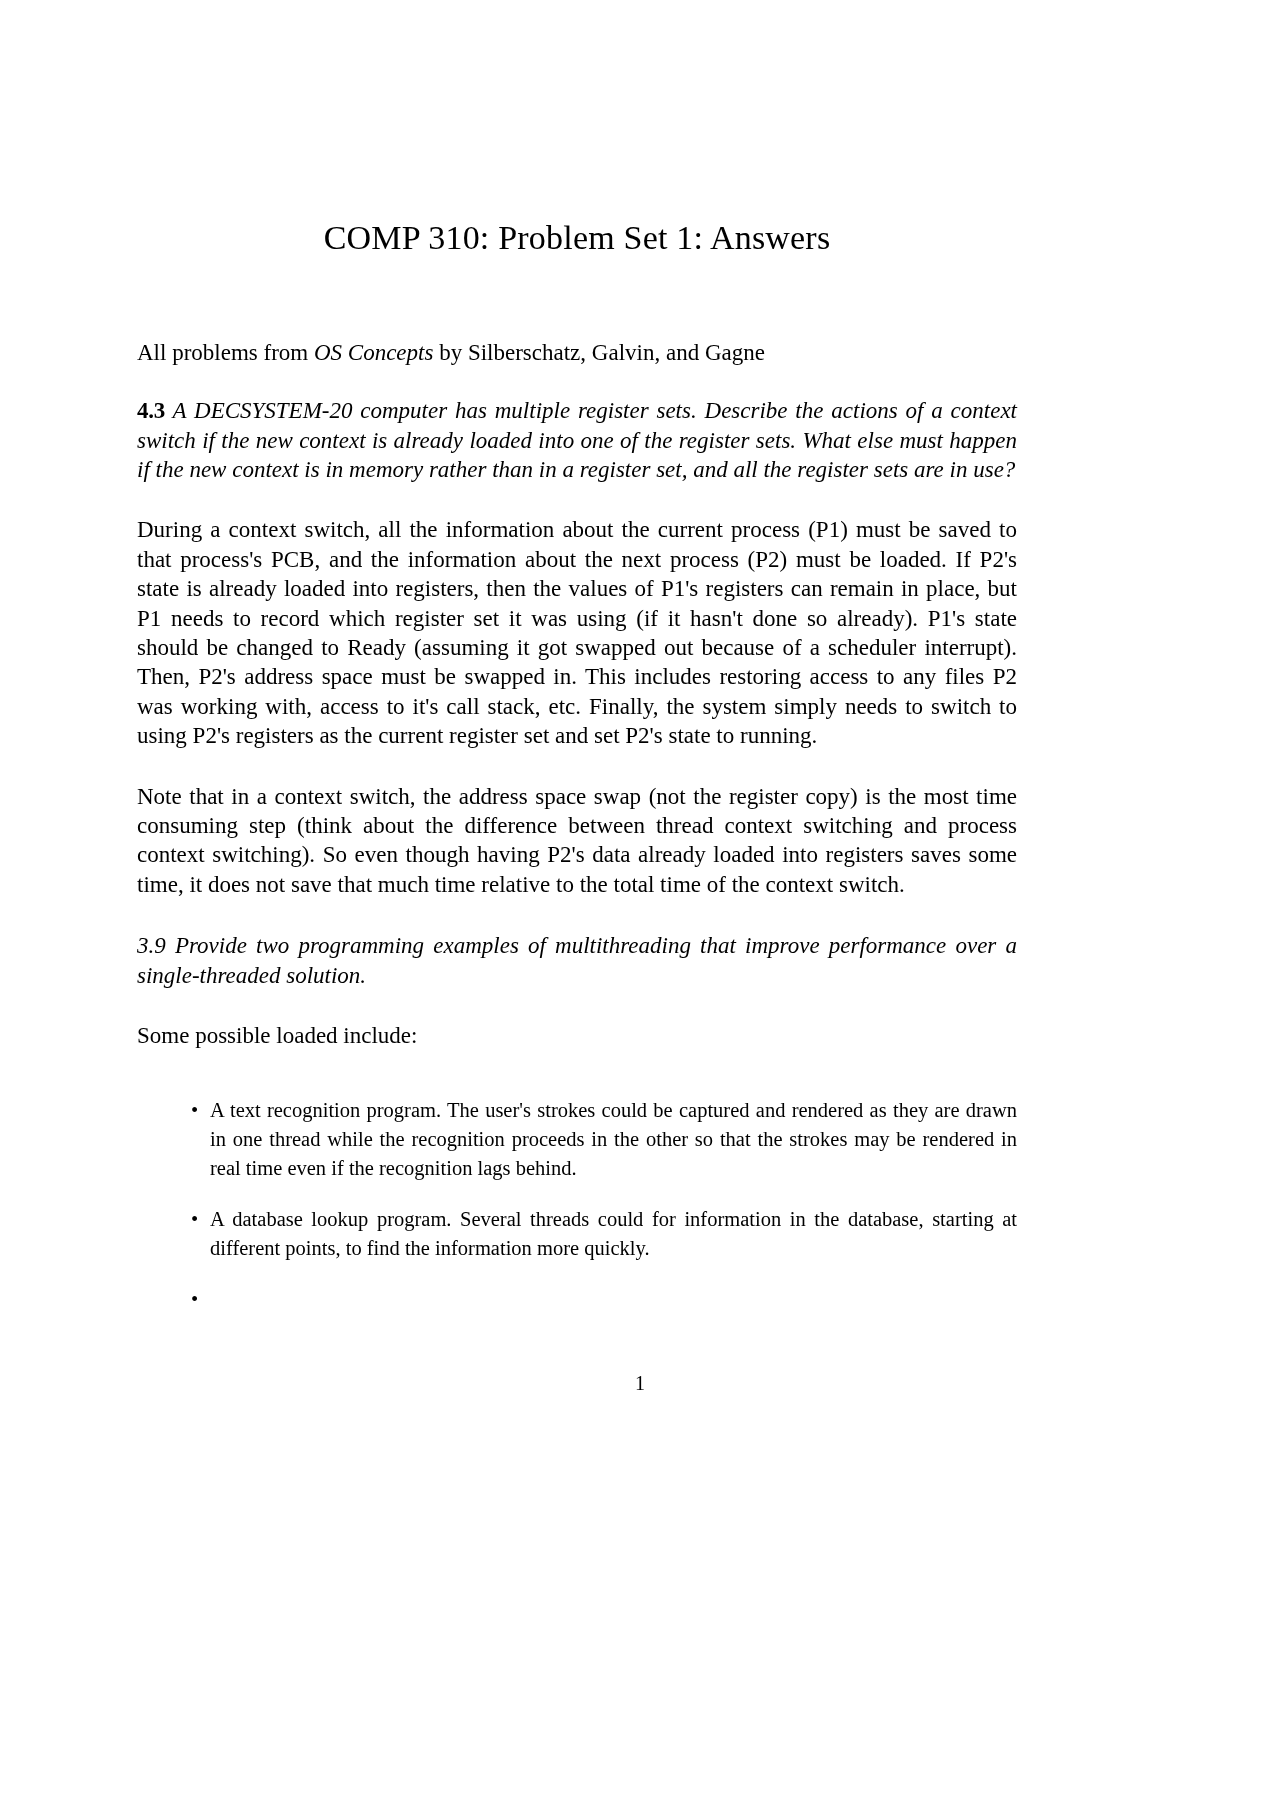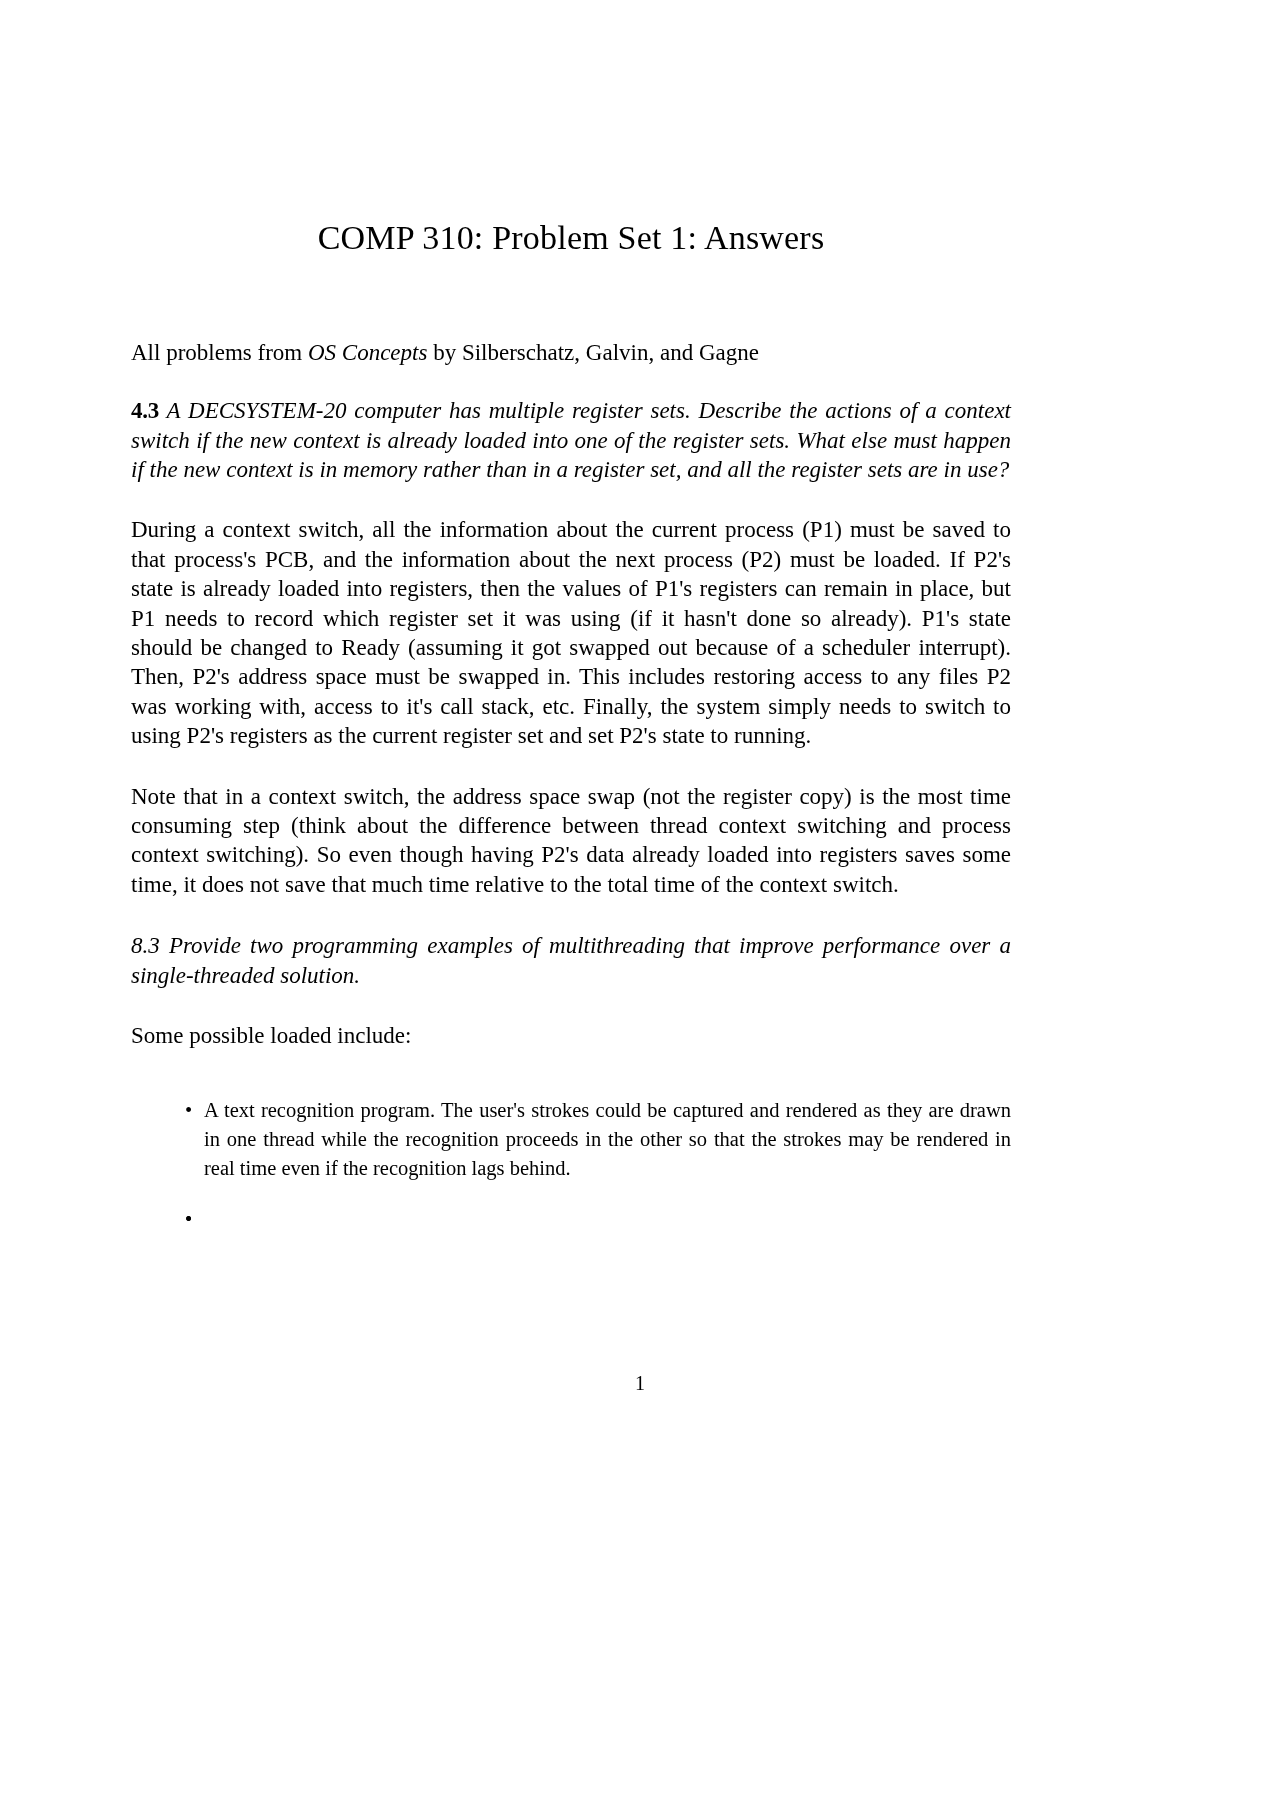--- a/index.html
+++ b/index.html
@@ -18,21 +18,21 @@
   .page {
     position: absolute;
     left: 0; top: 0;
     width: 1280px;
     height: 1811px;
     background: #fff;
     overflow: hidden;
   }
   .content {
     position: absolute;
-    left: 131px;
+    left: 137px;
     top: 0;
     width: 880px;
   }
   .doc-title {
     text-align: center;
     font-size: 34px;
     line-height: 1.2;
     font-weight: normal;
     margin: 0;
     padding-top: 218px;
@@ -118,26 +118,26 @@
 
     <p class="para intro"><span>All problems from </span><span style="font-style:italic">OS Concepts</span><span> by Silberschatz, Galvin, and Gagne</span></p>
 
     <p class="para prob"><span class="num">4.3</span> <span>A DECSYSTEM-20 computer has multiple register sets. Describe the actions of a context switch if the new context is already loaded into one of the register sets. What else must happen if the new context is in memory rather than in a register set, and all the register sets are in use?</span></p>
 
     <p class="para answer">During a context switch, all the information about the current process (P1) must be saved to that process's PCB, and the information about the next process (P2) must be loaded. If P2's state is already loaded into registers, then the values of P1's registers can remain in place, but P1 needs to record which register set it was using (if it hasn't done so already). P1's state should be changed to Ready (assuming it got swapped out because of a scheduler interrupt). Then, P2's address space must be swapped in. This includes restoring access to any files P2 was working with, access to it's call stack, etc. Finally, the system simply needs to switch to using P2's registers as the current register set and set P2's state to running.</p>
 
 
     <p class="para answer3">Note that in a context switch, the address space swap (not the register copy) is the most time consuming step (think about the difference between thread context switching and process context switching). So even though having P2's data already loaded into registers saves some time, it does not save that much time relative to the total time of the context switch.</p>
 
-    <p class="para prob51"><span class="num">8.3</span> <span>Provide two programming examples of multithreading that improve performance over a single-threaded solution.</span></p>
+    <p class="para prob51"><span class="num">3.9</span> <span>Provide two programming examples of multithreading that improve performance over a single-threaded solution.</span></p>
 
     <p class="para lead">Some possible loaded include:</p>
 
     <ul class="bullets">
       <li><span class="dot">•</span><span>A text recognition program. The user's strokes could be captured and rendered as they are drawn in one thread while the recognition proceeds in the other so that the strokes may be rendered in real time even if the recognition lags behind.</span></li>
-      <li><span class="dot">•</span></li>
+      <li><span class="dot">•</span><span>A database lookup program. Several threads could for information in the database, starting at different points, to find the information more quickly.</span></li>
       <li><span class="dot">•</span></li>
     </ul>
 
   </div>
 
   <div class="pagenum">1</div>
 </div>
 
 </body></html>

